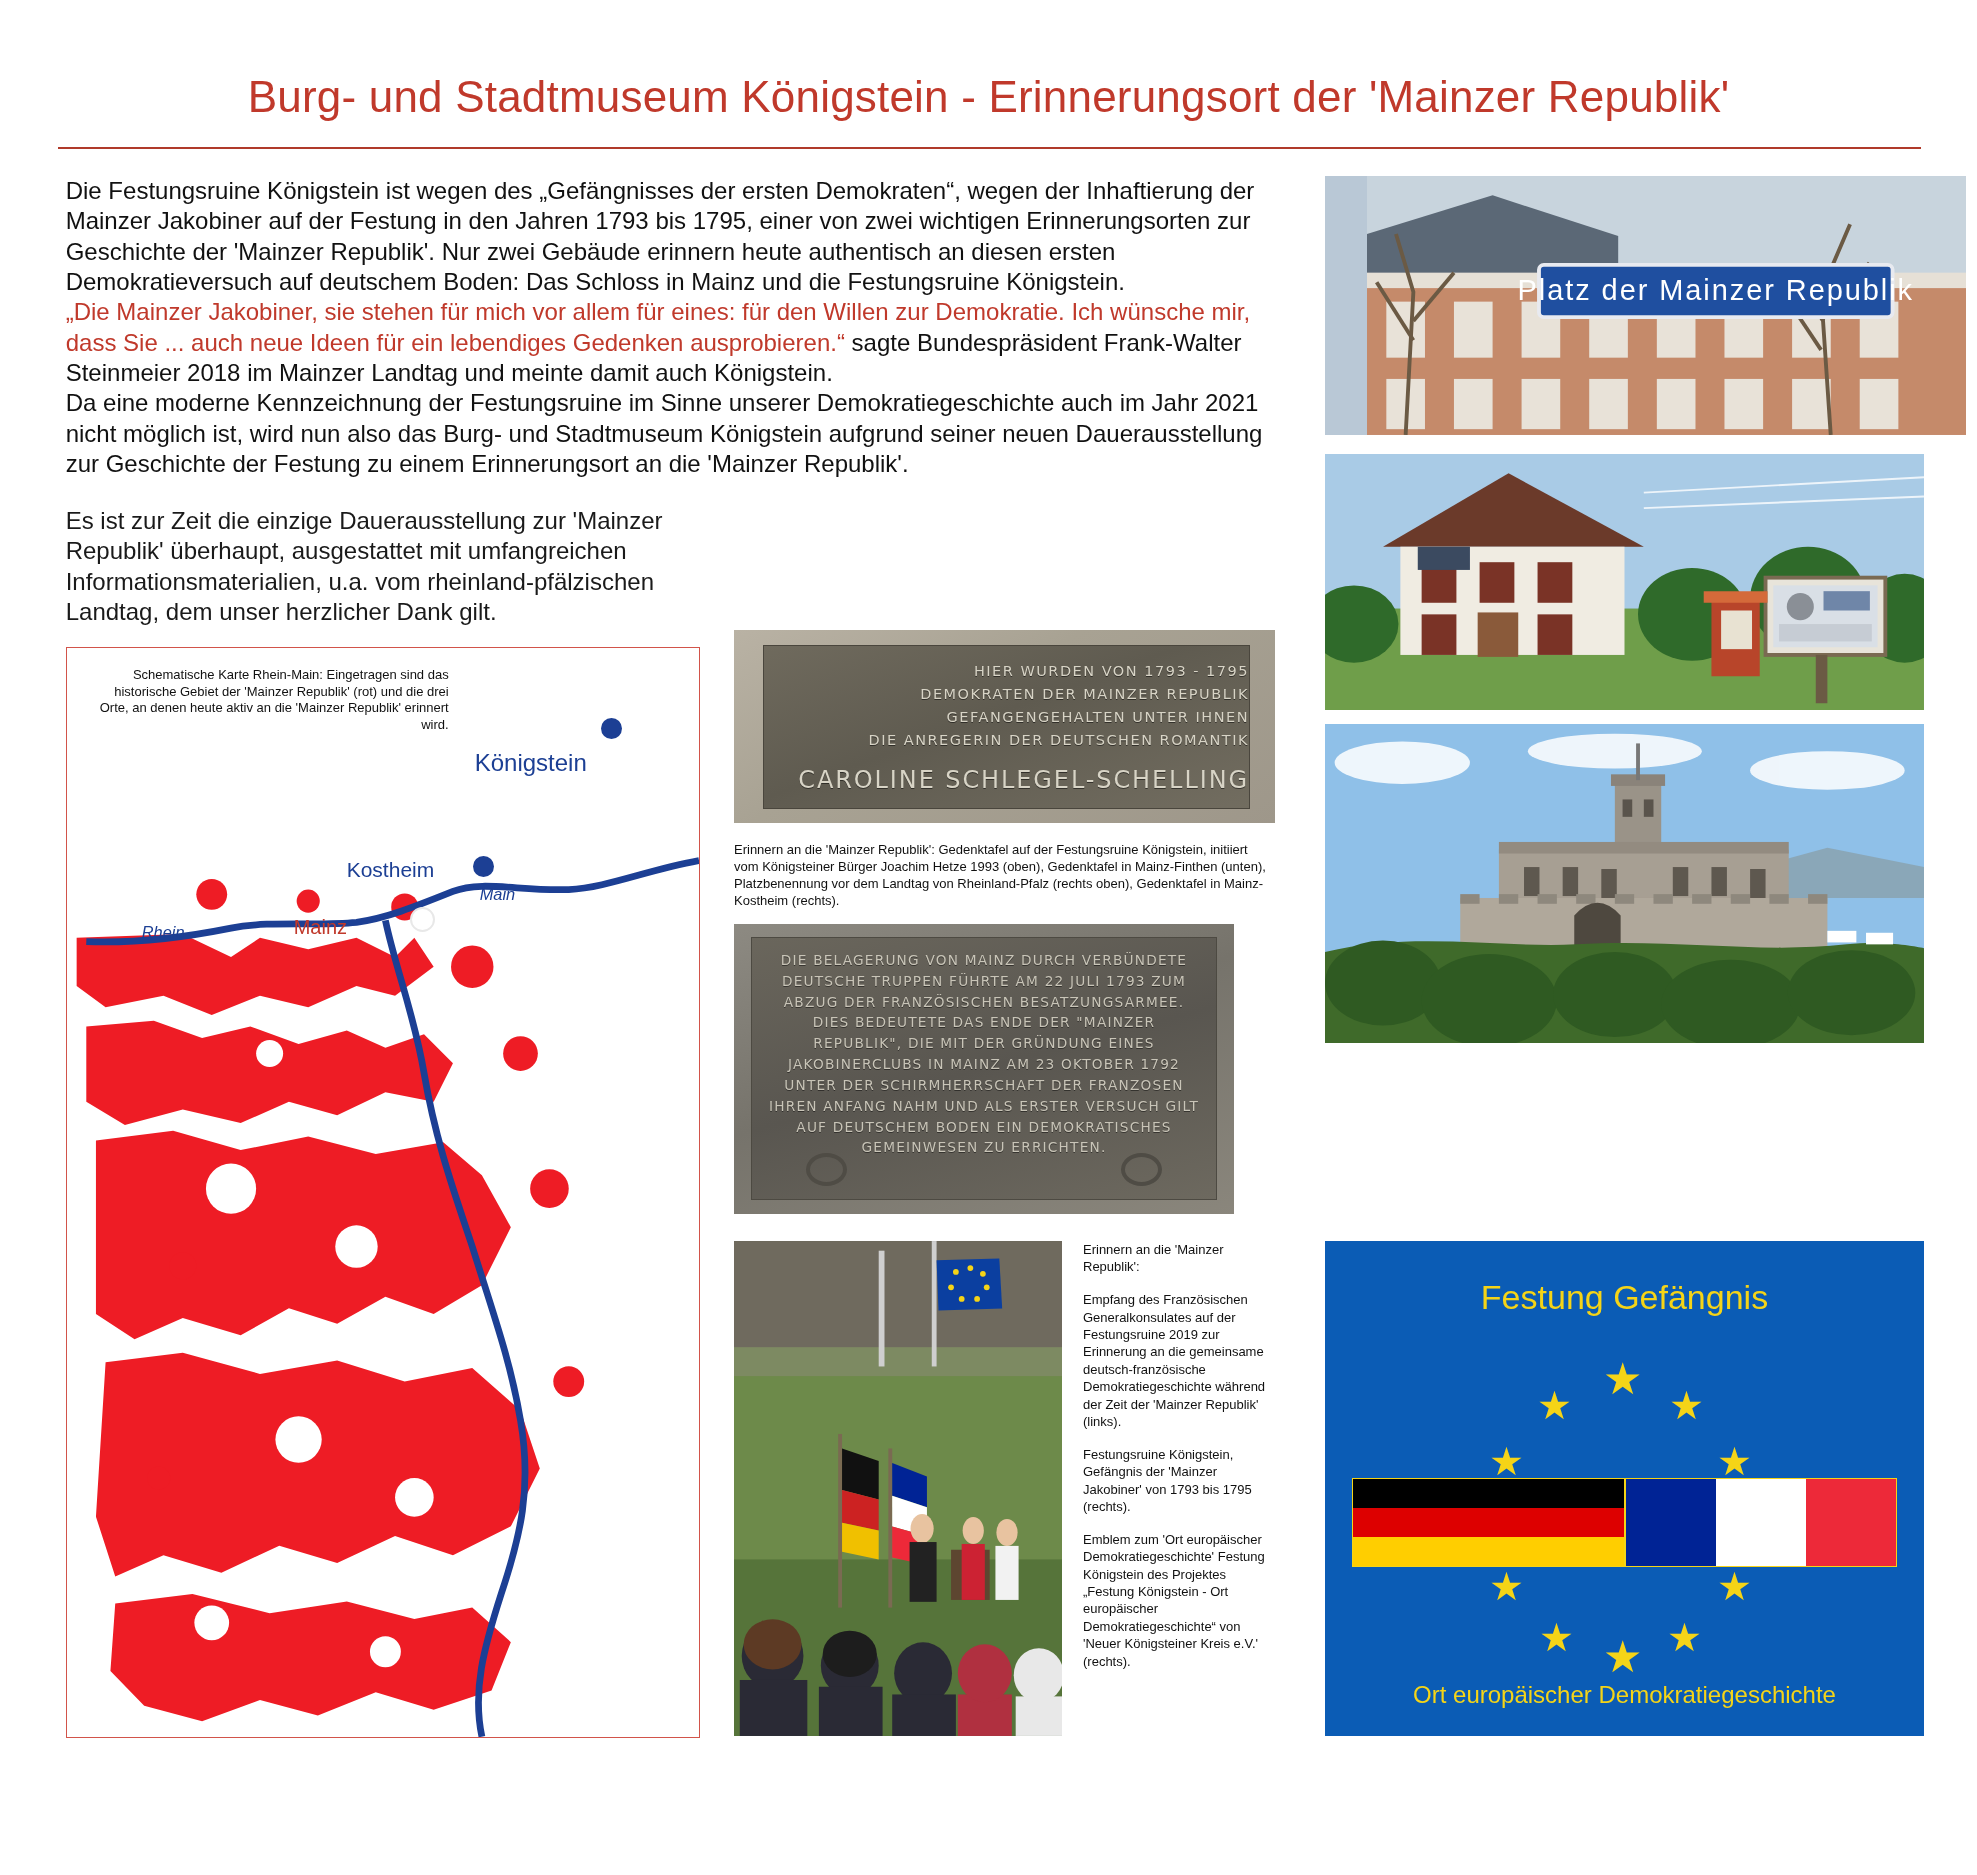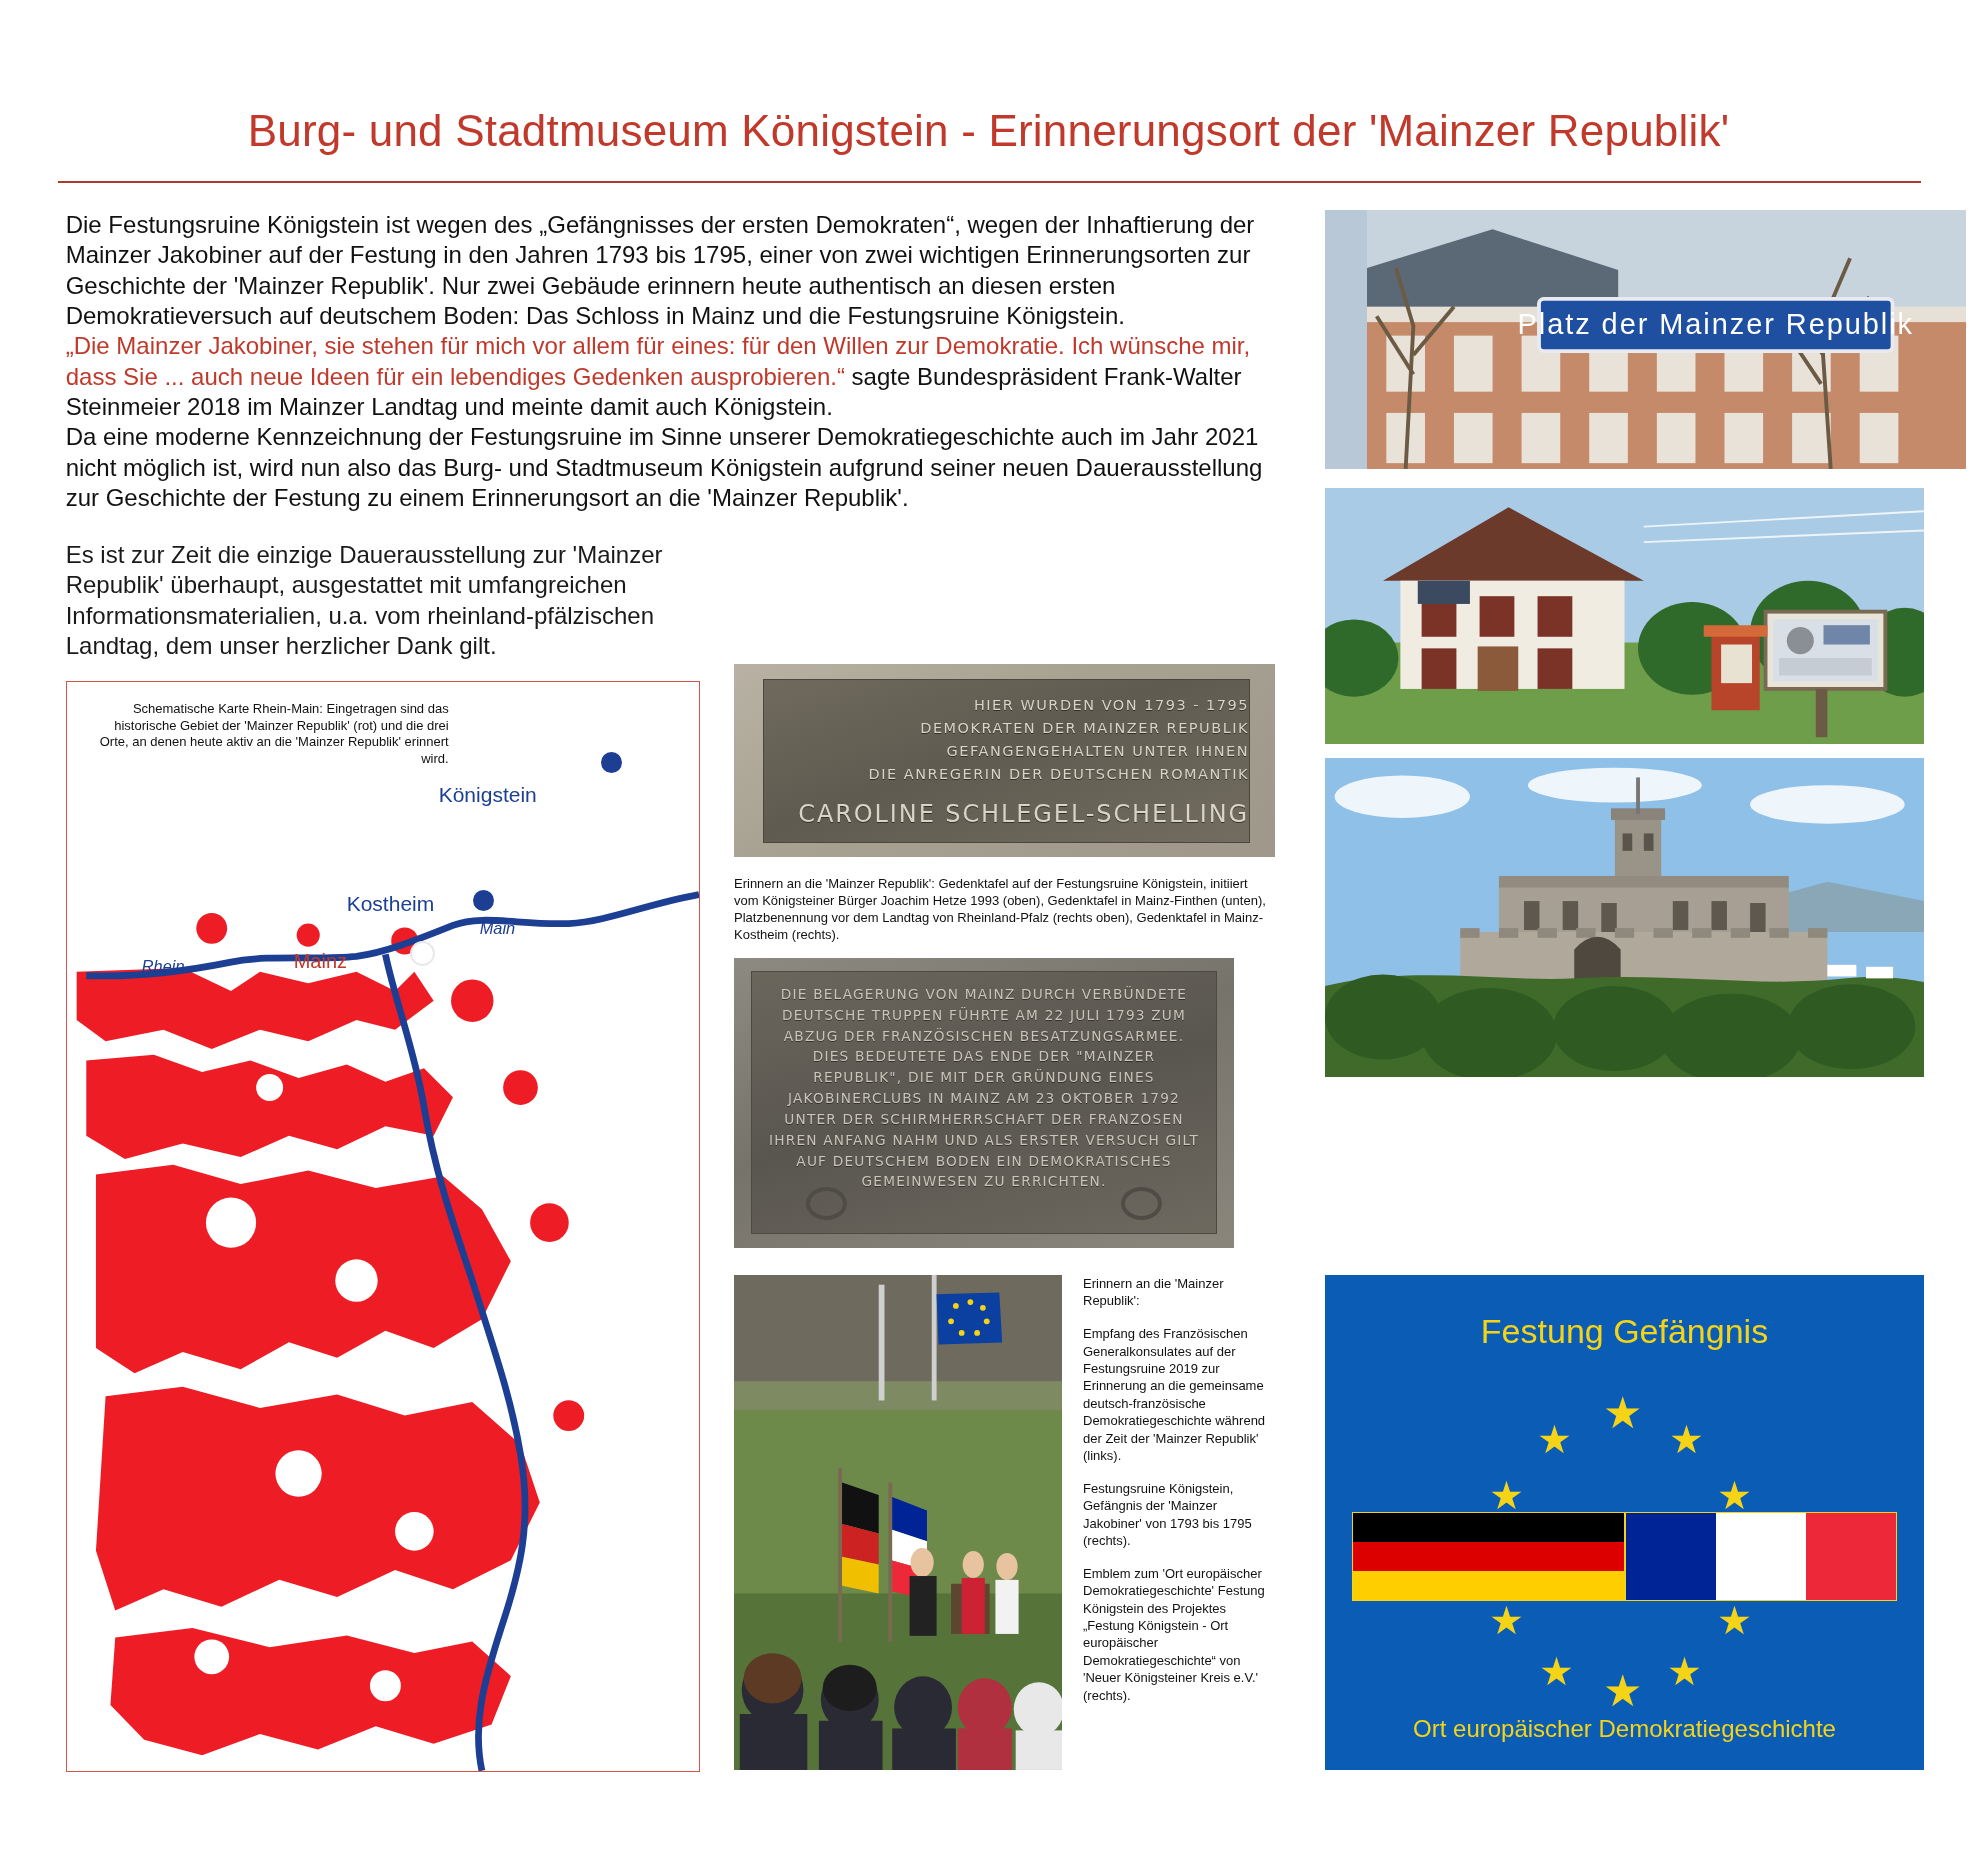--- a/index.html
+++ b/index.html
@@ -18,21 +18,21 @@
     position: relative;
     width: 1977px;
     height: 1875px;
     box-sizing: border-box;
     padding: 0 58px;
   }
 
   
   .title {
     margin: 0;
-    padding-top: 106px;
+    padding-top: 72px;
     text-align: center;
     font-size: 44px;
     font-weight: 400;
     color: #c0392b;
     letter-spacing: 0.2px;
   }
   .title-rule {
     margin: 25px auto 0 auto;
     width: 1863px;
     height: 1.9px;
@@ -100,21 +100,21 @@
   .map-svg {
     position: absolute;
     left: 0;
     top: 0;
   }
   .map-label {
     position: absolute;
     font-size: 20px;
     color: #1c3f94;
   }
-  .map-label.koenigstein { left: 372px; top: 101px; font-size: 21px; }
+  .map-label.koenigstein { left: 408px; top: 101px; font-size: 24px; }
   .map-label.kostheim { left: 280px; top: 210px; font-size: 21px; }
   .map-label.mainz { left: 227px; top: 268px; color: #c0392b; font-size: 20px; }
   .map-label.main { left: 413px; top: 237px; font-size: 16.4px; font-style: italic; color:#1c3f94;}
   .map-label.rhein { left: 75px; top: 275px; font-size: 16.4px; font-style: italic; color:#1c3f94;}
   .map-dot {
     position: absolute;
     width: 21px; height: 21px;
     border-radius: 50%;
     background: #1c3f94;
   }

